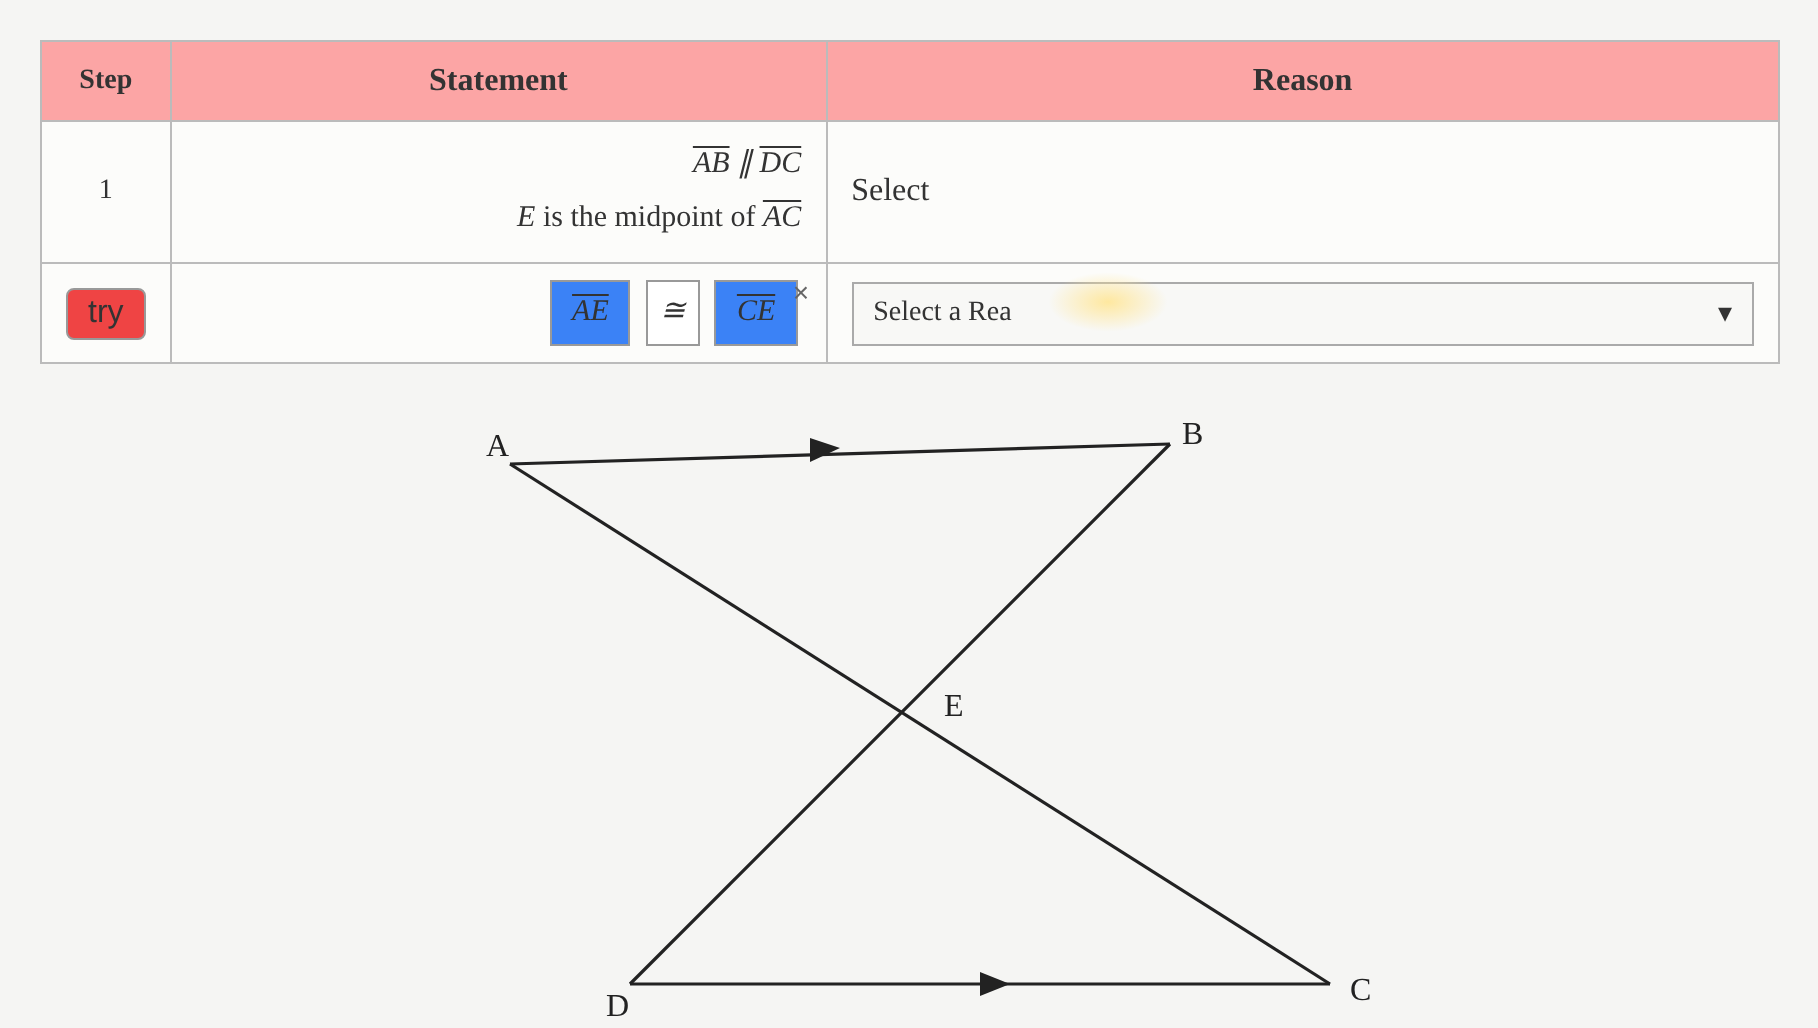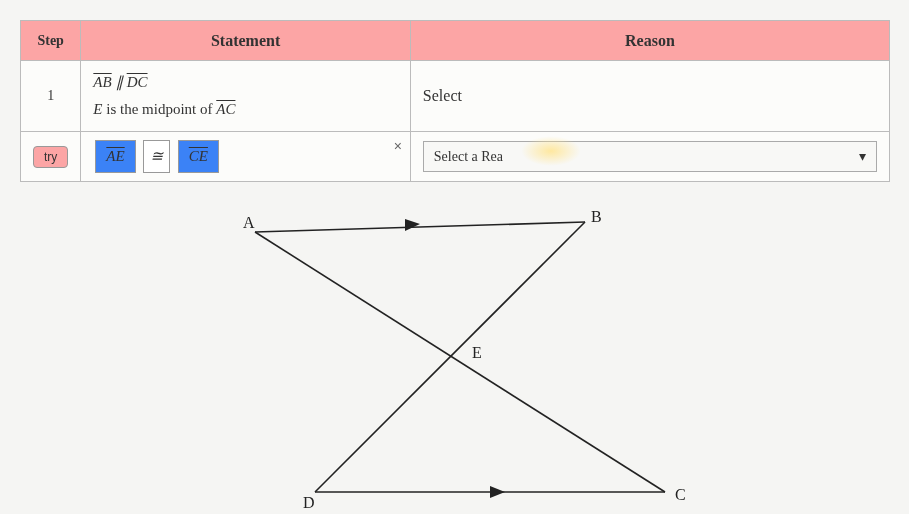--- a/index.html
+++ b/index.html
@@ -22,31 +22,31 @@
       padding: 8px 12px;
       vertical-align: middle;
     }
     .proof-table th {
       font-weight: bold;
       text-align: center;
       background: #fca5a5;
       height: 40px;
     }
     .step-col { width: 60px; text-align: center; font-size: 14px; }
-    .stmt-col { width: 330px; text-align: left; }
+    .stmt-col { width: 330px; text-align: right; }
     .reason-col { width: 480px; text-align: left; }
     .stmt-cell { font-family: 'Times New Roman', serif; font-style: italic; font-size: 15px; line-height: 1.8; }
     .overline { text-decoration: overline; font-style: italic; }
     .try-btn {
       display: inline-block;
       border: 1px solid #999;
       border-radius: 4px;
       padding: 3px 10px;
-      font-size: 12px;
-      background: #fca5a5;
+      font-size: 16px;
+      background: #ef4444;
       font-family: sans-serif;
       font-style: normal;
       cursor: pointer;
     }
     .seg-box {
       display: inline-block;
       border: 1px solid #999;
       padding: 2px 10px;
       margin: 0 2px;
       background: #3b82f6;

